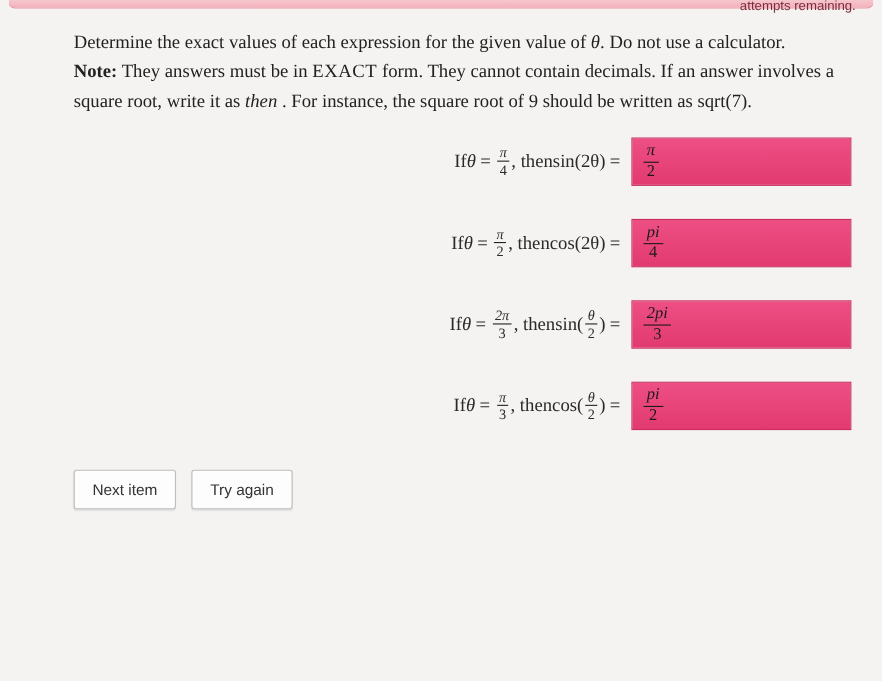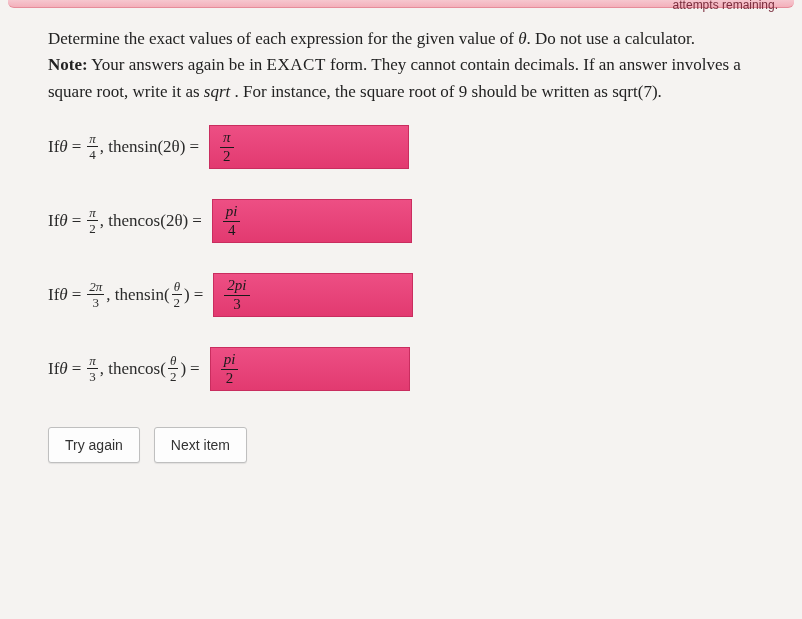--- a/index.html
+++ b/index.html
@@ -24,21 +24,21 @@
     }
     .banner-text {
       position: absolute;
       top: -2px;
       right: 24px;
       font-size: 12px;
       color: #7a2d3d;
       font-family: Arial, sans-serif;
     }
     .page {
-      padding: 18px 28px 16px 48px;
+      padding: 18px 28px 16px 67px;
       position: relative;
     }
     .instructions {
       font-size: 17px;
       line-height: 1.55;
       color: #222;
       margin-bottom: 20px;
     }
     .instructions .note-label {
       font-weight: bold;
@@ -55,20 +55,21 @@
       display: flex;
       flex-direction: column;
       gap: 30px;
       margin-bottom: 36px;
     }
     .problem-row {
       display: flex;
       align-items: center;
       font-size: 17px;
       min-height: 42px;
+      justify-content: flex-end;
     }
     .problem-text {
       display: flex;
       align-items: center;
       white-space: nowrap;
     }
     .frac {
       display: inline-flex;
       flex-direction: column;
       align-items: center;
@@ -141,21 +142,21 @@
 
 <div class="banner-edge">
   <span class="banner-text">attempts remaining.</span>
 </div>
 
 <div class="page">
 
   <div class="instructions">
     <span>Determine the exact values of each expression for the given value of </span><span class="theta">θ</span><span>. Do not use a calculator.</span>
     <br>
-    <span class="note-label">Note:</span><span> Your answers again be in </span><span class="exact">EXACT</span><span> form. They cannot contain decimals. If an answer involves a square root, write it as </span><em class="kw">sqrt</em><span> . For instance, the square root of 9 should be written as </span><span>sqrt(7)</span><span>.</span>
+    <span class="note-label">Note:</span><span> They answers must be in </span><span class="exact">EXACT</span><span> form. They cannot contain decimals. If an answer involves a square root, write it as </span><em class="kw">then</em><span> . For instance, the square root of 9 should be written as </span><span>sqrt(7)</span><span>.</span>
   </div>
 
   <div class="problems">
 
     <div class="problem-row">
       <span class="problem-text">
         <span>If </span>
         <span class="theta">θ</span>
         <span class="eq"> = </span>
         <span class="frac">
@@ -247,17 +248,17 @@
         <span class="ans-frac">
           <span class="num it">pi</span>
           <span class="den">2</span>
         </span>
       </span>
     </div>
 
   </div>
 
   <div class="buttons">
+    <button class="btn">Next item</button>
     <button class="btn">Try again</button>
-    <button class="btn">Next item</button>
   </div>
 
 </div>
 
 </body></html>

